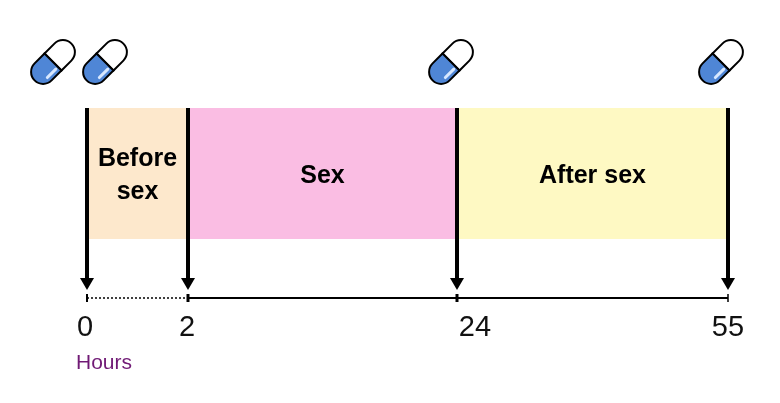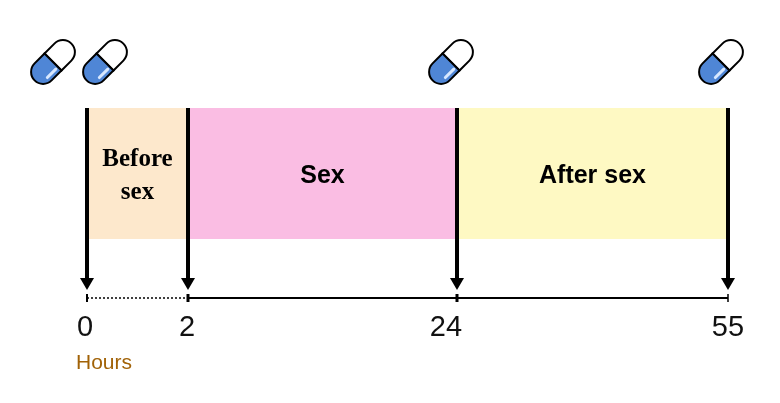--- a/index.html
+++ b/index.html
@@ -6,21 +6,21 @@
   body { width: 780px; height: 403px; position: relative; overflow: hidden;
          font-family: "Liberation Sans", sans-serif; }
   .abs { position: absolute; }
   .band { position: absolute; top: 108px; height: 131px; }
   .band-label { position: absolute; left: 0; right: 0; top: 50%; transform: translateY(-50%);
                 text-align: center; font-weight: bold; font-size: 25px; color: #000; line-height: 33px; }
   .vline { position: absolute; top: 108px; width: 4px; height: 172px; background: #000; margin-left: -2px; }
   .arrowhead { position: absolute; top: 278px; width: 0; height: 0; margin-left: -7px;
                border-left: 7px solid transparent; border-right: 7px solid transparent; border-top: 12px solid #000; }
   .tick-label { position: absolute; top: 310px; font-size: 29px; color: #111; transform: translateX(-50%); }
-  .axis-label { position: absolute; left: 76px; top: 350px; font-size: 21px; color: #a16207; }
+  .axis-label { position: absolute; left: 76px; top: 350px; font-size: 21px; color: #701a75; }
   .pill { position: absolute; width: 62px; height: 62px; }
 </style>
 </head>
 <body>
 
 <svg width="0" height="0" style="position:absolute">
   <defs>
     <symbol id="pill" viewBox="0 0 62 62">
       <g transform="rotate(45 31 31)">
         <path d="M31 5 a12 12 0 0 1 12 12 V31 H19 V17 a12 12 0 0 1 12 -12 z" fill="#ffffff" stroke="#000" stroke-width="2"></path>
@@ -37,21 +37,21 @@
 <svg class="pill" style="left:74px; top:31px;">
     <use href="#pill"></use>
   </svg>
 <svg class="pill" style="left:420px; top:31px;">
     <use href="#pill"></use>
   </svg>
 <svg class="pill" style="left:690px; top:31px;">
     <use href="#pill"></use>
   </svg>
 
-<div class="band" style="left:87px; width:101px; background:#fde8cc;font-family:Liberation Serif, serif;">
+<div class="band" style="left:87px; width:101px; background:#fde8cc;">
   <div class="band-label">
     <div>Before</div>
     <div>sex</div>
   </div>
 </div>
 <div class="band" style="left:188px; width:269px; background:#fabde3;">
   <div class="band-label">Sex</div>
 </div>
 <div class="band" style="left:457px; width:271px; background:#fef9c3;">
   <div class="band-label">After sex</div>
@@ -70,15 +70,15 @@
   <line x1="87" y1="8" x2="188" y2="8" stroke="#000" stroke-width="1.5" stroke-dasharray="2,2"></line>
   <line x1="188" y1="8" x2="728" y2="8" stroke="#000" stroke-width="2"></line>
   <line x1="87" y1="4" x2="87" y2="12" stroke="#000" stroke-width="2"></line>
   <line x1="188" y1="4" x2="188" y2="12" stroke="#000" stroke-width="3"></line>
   <line x1="457" y1="4" x2="457" y2="12" stroke="#000" stroke-width="3"></line>
   <line x1="728" y1="4" x2="728" y2="12" stroke="#000" stroke-width="1.5"></line>
 </svg>
 
 <div class="tick-label" style="left:85px;">0</div>
 <div class="tick-label" style="left:187px;">2</div>
-<div class="tick-label" style="left:446px;">24</div>
+<div class="tick-label" style="left:475px;">24</div>
 <div class="tick-label" style="left:728px;">55</div>
 <div class="axis-label">Hours</div>
 
 </body></html>

